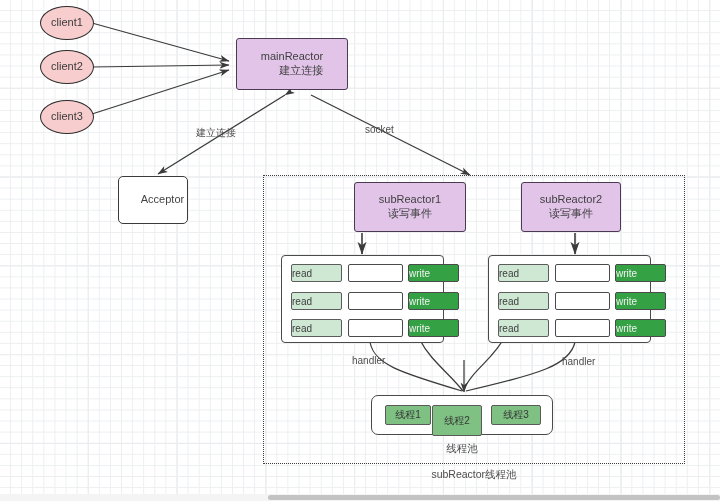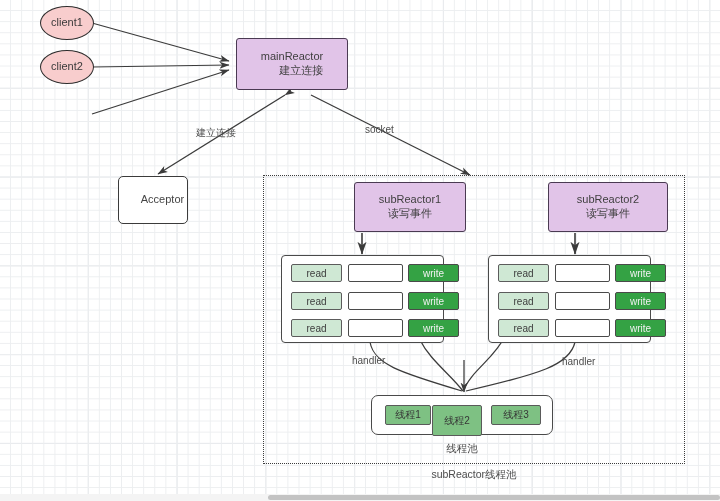--- a/index.html
+++ b/index.html
@@ -72,21 +72,21 @@
     box-sizing: border-box;
     border: 1.5px solid #4a4a4a;
     border-radius: 4px;
     background: #ffffff;
   }
   .cell {
     position: absolute;
     box-sizing: border-box;
     display: flex;
     align-items: center;
-    justify-content: center;
+    justify-content: flex-start;
     font-size: 10px;
     border-radius: 2px;
   }
   .cell-read {
     background: #cfe8d4;
     border: 1.5px solid #5c5c5c;
     color: #3d3d3d;
   }
   .cell-empty {
     background: #ffffff;
@@ -189,20 +189,23 @@
       <path d="M464,360 L464,392" marker-end="url(#arrow)"></path>
     </g>
   </svg>
 
   <div class="node client" style="left:40px; top:6px; width:54px; height:34px;">
     <span>client1</span>
   </div>
   <div class="node client" style="left:40px; top:50px; width:54px; height:34px;">
     <span>client2</span>
   </div>
+  <div class="node client" style="left:40px; top:100px; width:54px; height:34px;">
+    <span>client3</span>
+  </div>
 
   <div class="node reactor" style="left:236px; top:38px; width:112px; height:52px;text-align:right;">
     <div>
       <div>mainReactor</div>
       <div>建立连接</div>
     </div>
   </div>
 
   <div class="node acceptor" style="left:118px; top:176px; width:70px; height:48px;">
     <span>Acceptor</span>
@@ -213,21 +216,21 @@
 
   <div class="dotted-group" style="left:263px; top:175px; width:422px; height:289px;"></div>
 
   <div class="node reactor" style="left:306px; top:182px; width:112px; height:50px;margin-left:48px;">
     <div>
       <div>subReactor1</div>
       <div>读写事件</div>
     </div>
   </div>
 
-  <div class="node reactor" style="left:548px; top:182px; width:120px; height:50px;">
+  <div class="node reactor" style="left:521px; top:182px; width:100px; height:50px;">
     <div>
       <div>subReactor2</div>
       <div>读写事件</div>
     </div>
   </div>
 
   <div class="panel" style="left:281px; top:255px; width:163px; height:88px;">
     <div class="cell cell-read" style="left:9px; top:8px; width:51px; height:18px;">
       <span>read</span>
     </div>

